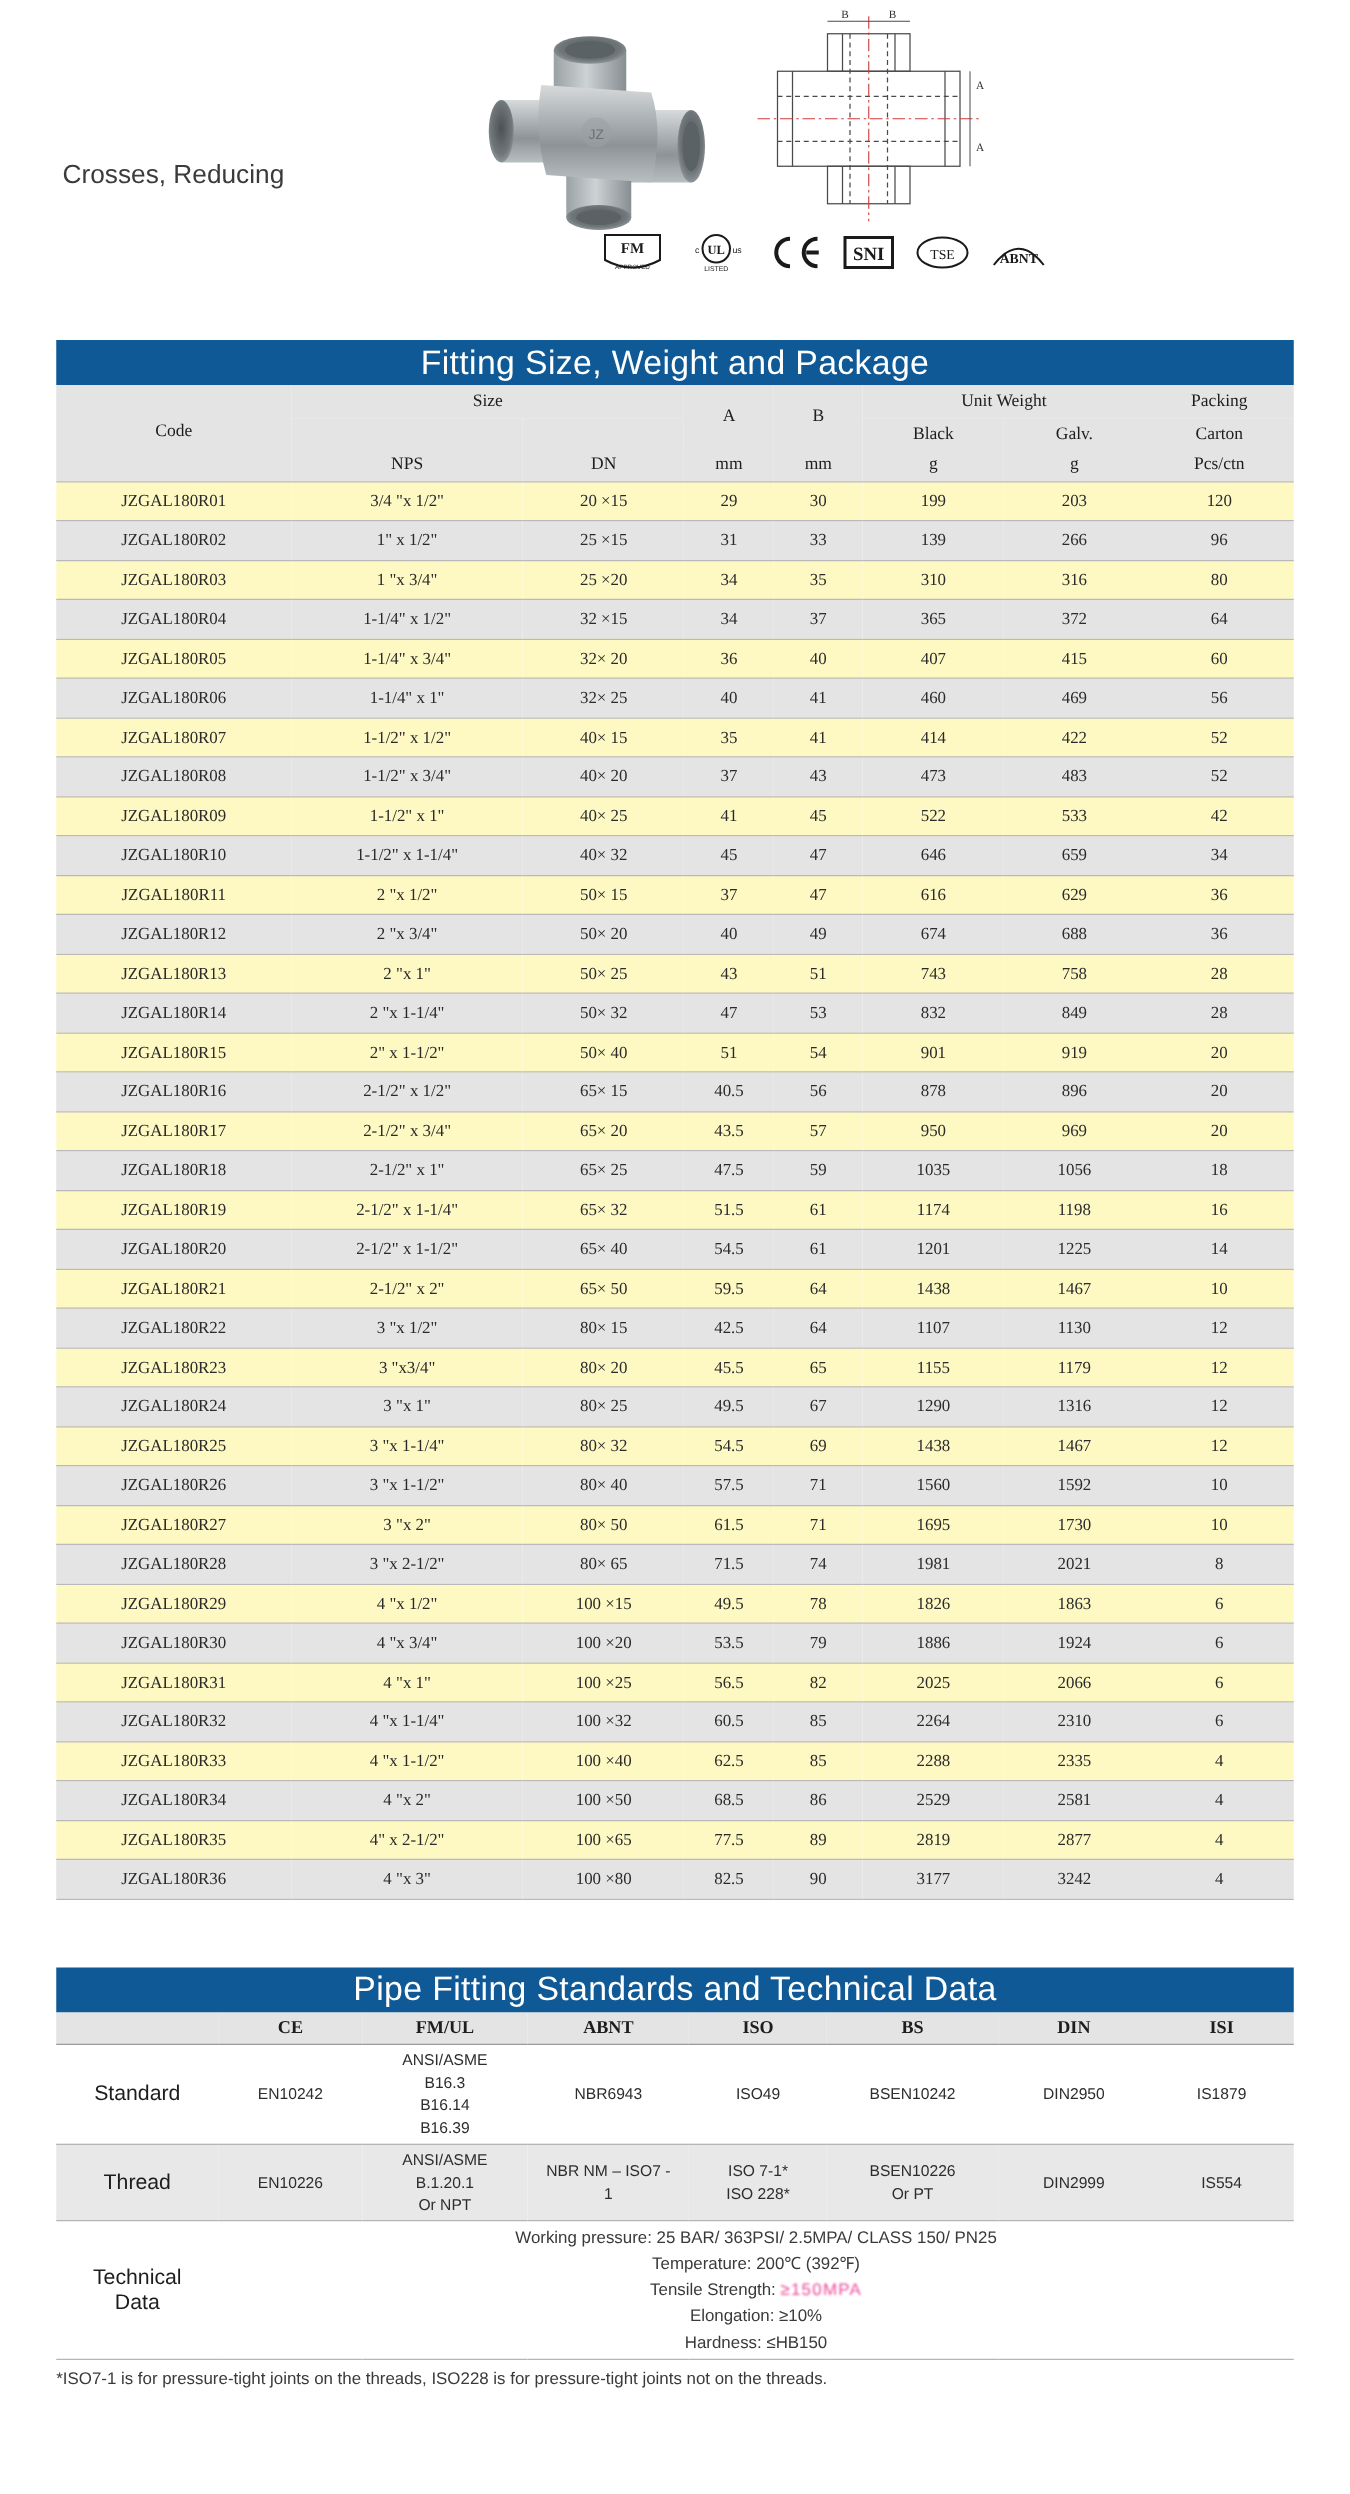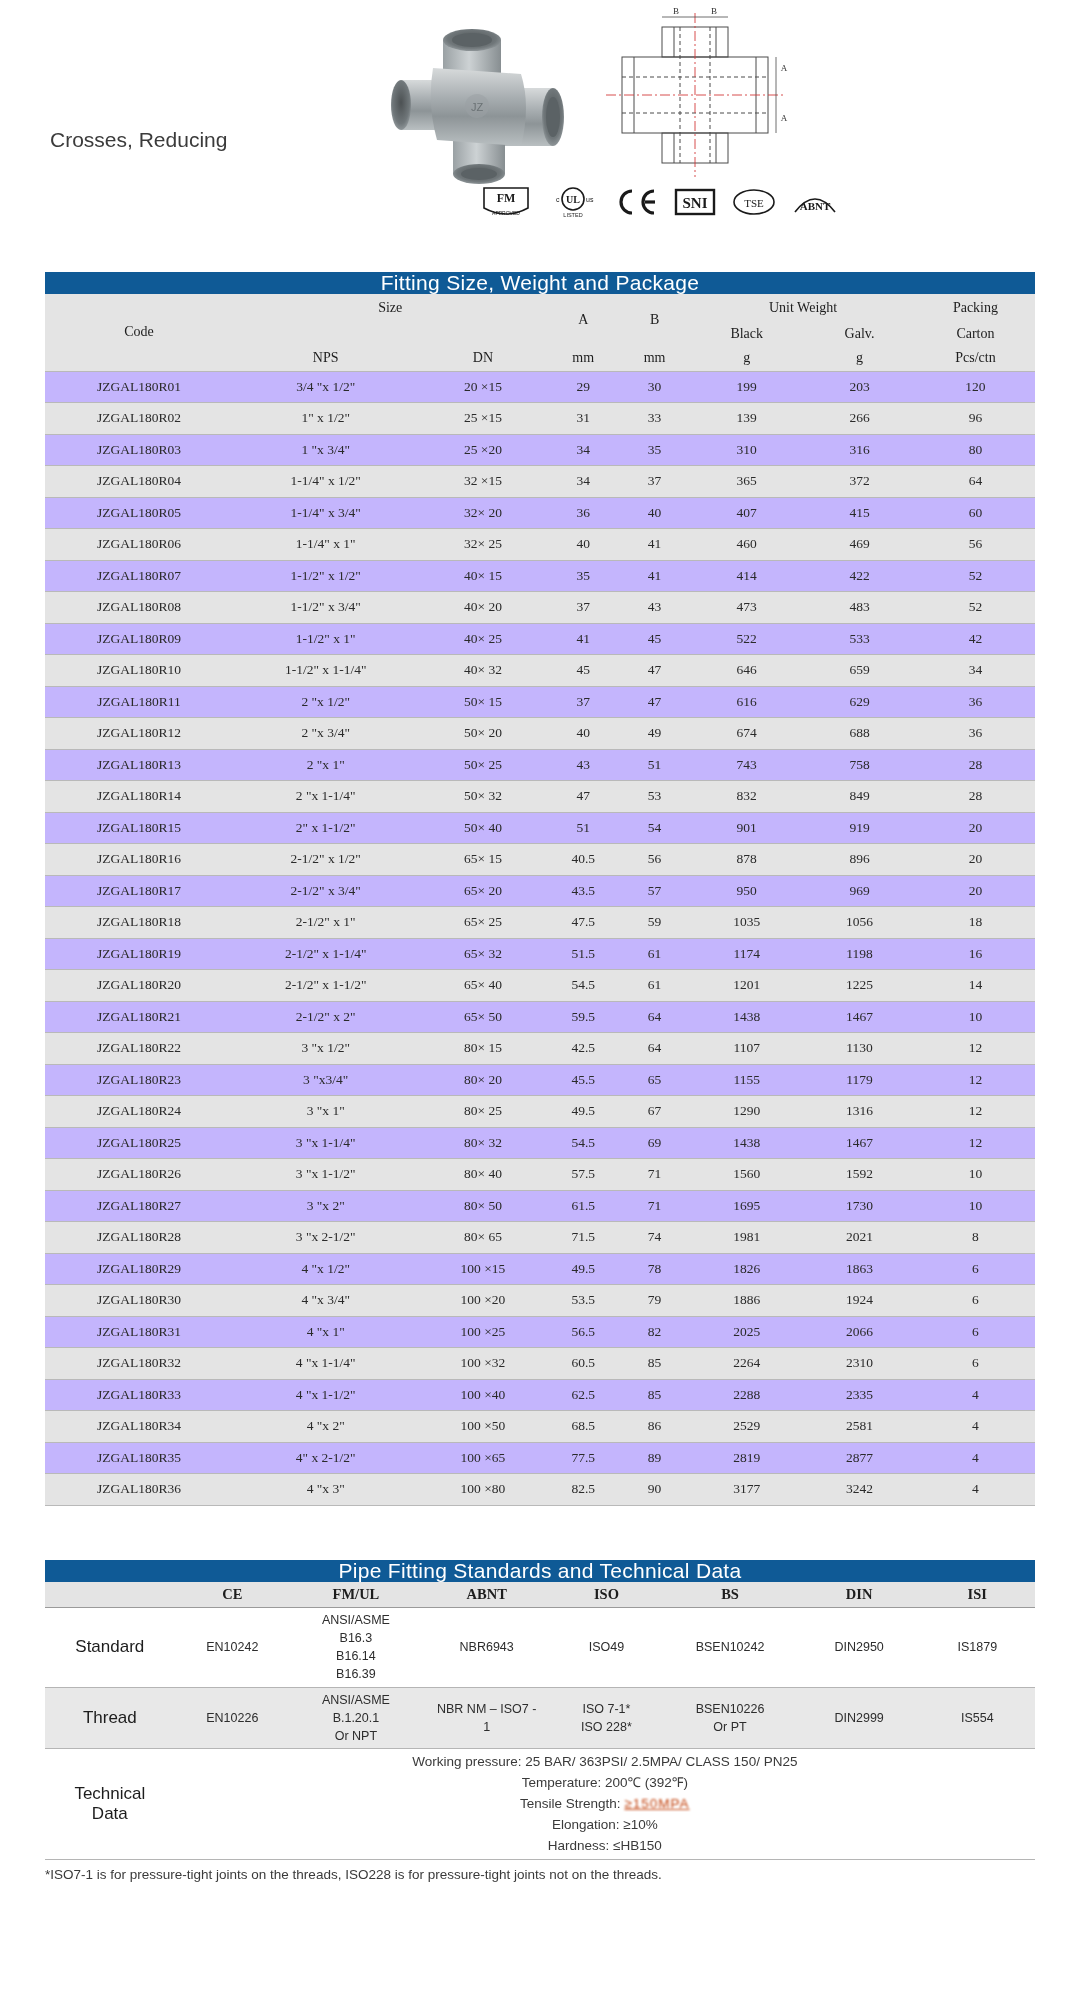--- a/index.html
+++ b/index.html
@@ -41,26 +41,26 @@
   
   .certs {
     position: absolute; left: 480px; top: 185px;
     display: flex; align-items: center; gap: 16px;
   }
   .cert { display: flex; align-items: center; justify-content: center; }
 
   
   .section-bar {
     margin: 0 45px;
-    height: 22px;
+    height: 36px;
     background: #0f5a96;
     color: #ffffff;
     display: flex; align-items: center; justify-content: center;
     font-family: "Liberation Sans", sans-serif;
-    font-size: 21px; font-weight: 400; letter-spacing: .3px;
+    font-size: 27px; font-weight: 400; letter-spacing: .3px;
   }
 
   
   .tbl-wrap { margin: 0 45px; position: relative; }
   table.main {
     width: 100%; border-collapse: collapse;
     font-family: "Liberation Serif", serif;
     font-size: 13.5px; color: #2a2a2a;
   }
   table.main th, table.main td {
@@ -70,21 +70,21 @@
   table.main thead th {
     font-weight: 400; font-size: 14px; color: #1d1d1d;
     font-family: "Liberation Serif", serif;
   }
   .hr-row1 th { height: 27px; }
   .hr-row2 th { height: 25px; }
   .hr-row3 th { height: 25px; }
   .bb { border-bottom: 1px solid #a9a9a9; }
   .bb-dark { border-bottom: 1.3px solid #8a8a8a; }
   table.main tbody tr { height: 30.5px; }
-  table.main tbody tr.odd { background: #c4b5fd; }
+  table.main tbody tr.odd { background: #fef9c3; }
   table.main tbody tr.even { background: #e4e4e4; }
   table.main tbody td {
     border-top: 1.2px solid #b9b9b9;
     height: 30.5px; line-height: 30.5px;
     font-size: 13.5px;
   }
   table.main tbody tr:last-child td { border-bottom: 1.2px solid #b9b9b9; }
   td.code { text-align: left; padding-left: 14px; }
   .w-code { width: 150px; }
   .w-nps  { width: 148px; }
@@ -122,21 +122,21 @@
   table.std tbody tr.r-standard { background: #ffffff; }
   table.std tbody tr.r-thread { background: #e8e8e8; }
   table.std tbody tr.r-tech { background: #ffffff; }
   table.std td.rowlab {
     font-size: 17px; font-weight: 400; color: #1d1d1d;
     font-family: "Liberation Sans", sans-serif;
   }
   table.std tbody td { border-bottom: 1px solid #b5b5b5; vertical-align: middle; }
   .multi { line-height: 1.45; }
   .tech-lines { line-height: 1.55; font-size: 13.5px; color: #3a3a3a; }
-  .tech-blur { color: #c2410c; filter: blur(0.9px); letter-spacing: 1px; text-decoration: underline; }
+  .tech-blur { color: #ec4899; filter: blur(0.9px); letter-spacing: 1px; }
   .footnote {
     margin: 7px 45px 0 45px;
     font-family: "Liberation Sans", sans-serif;
     font-size: 13.5px; color: #3a3a3a;
   }
   .w-lab { width: 118px; }
   .w-ce { width: 105px; }
   .w-fmul { width: 120px; }
   .w-abnt { width: 118px; }
   .w-iso { width: 100px; }

